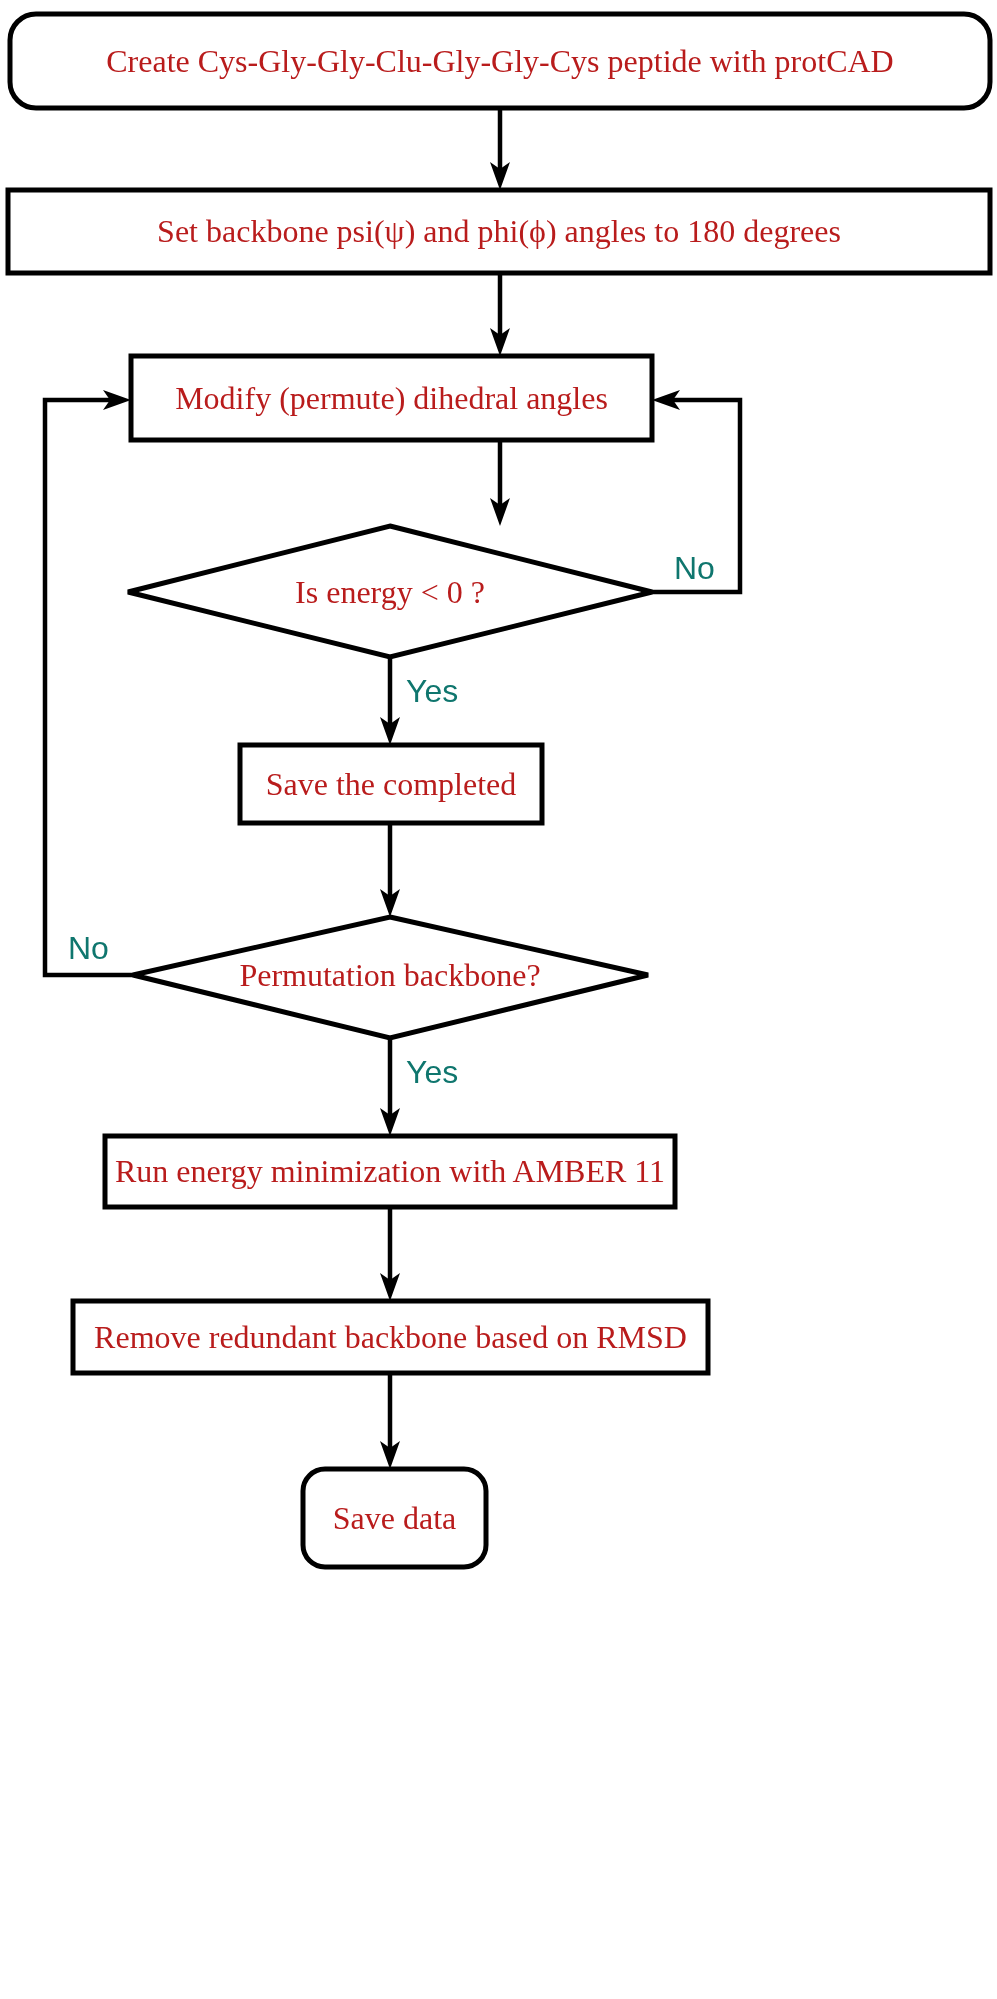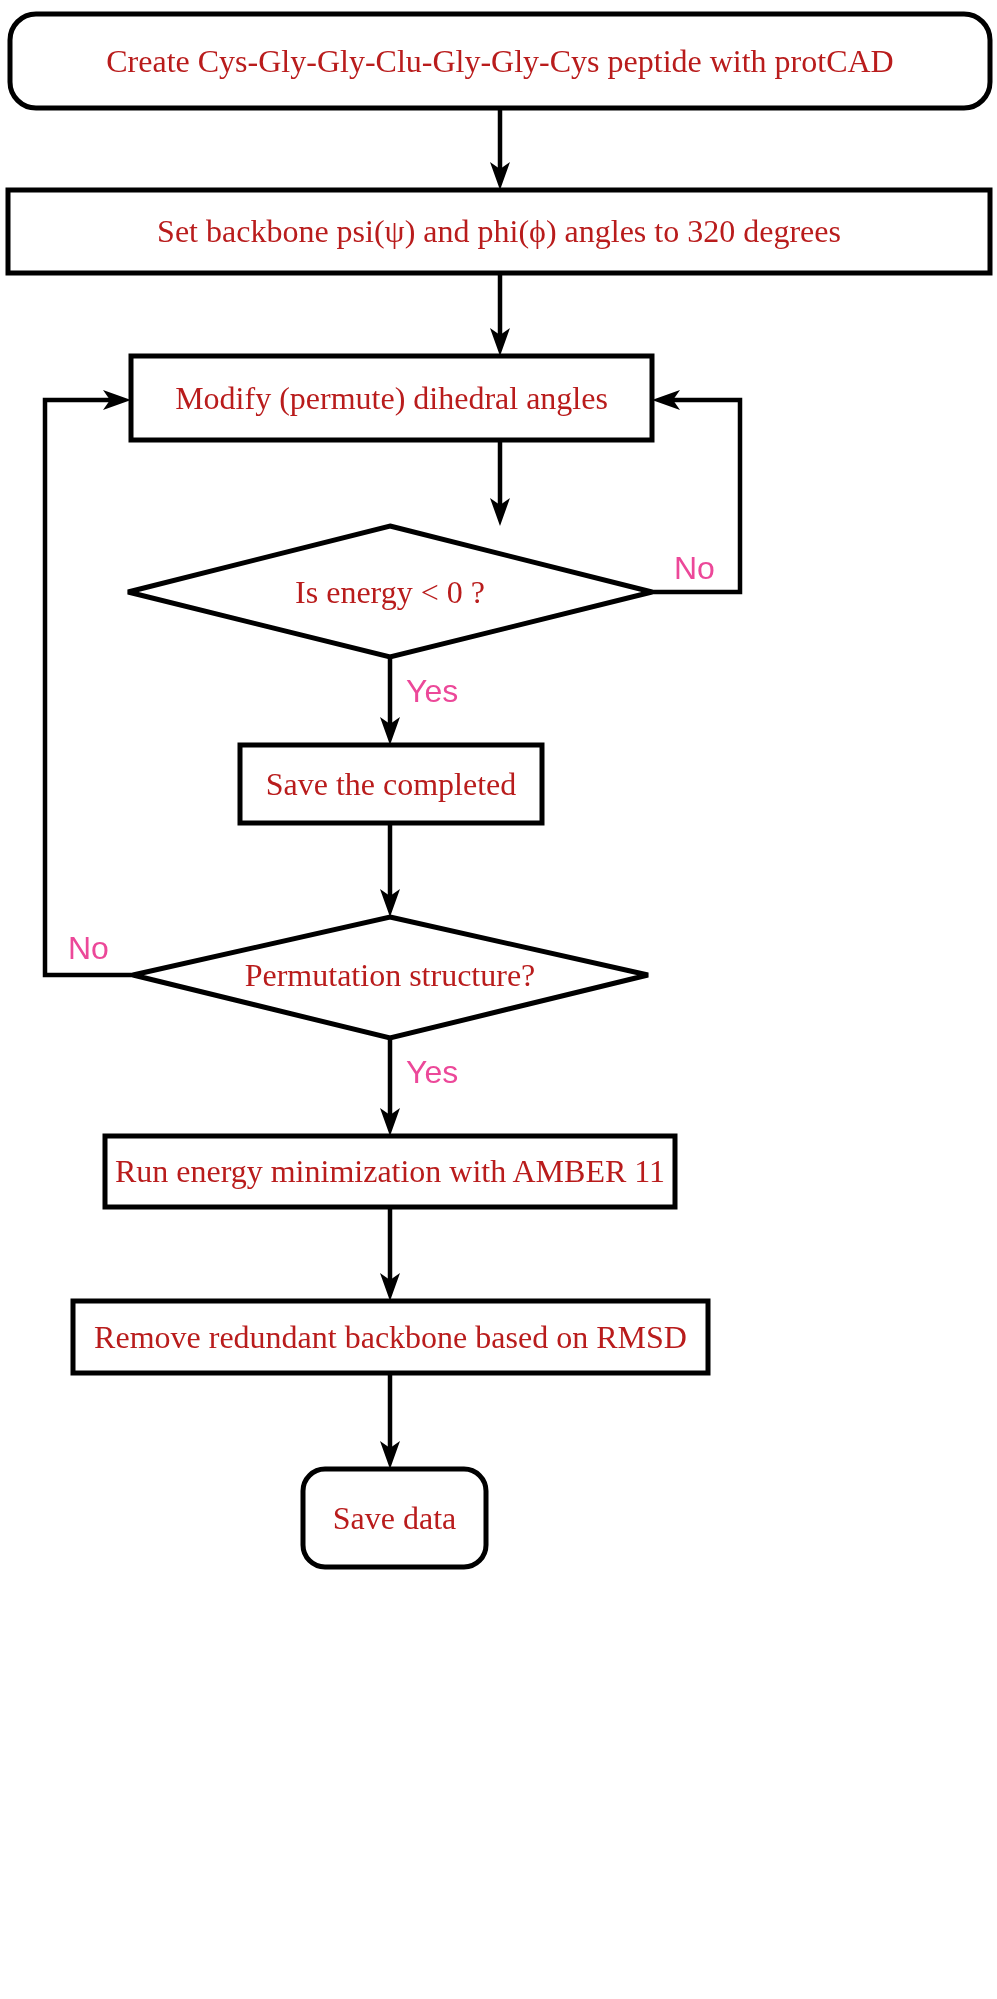--- a/index.html
+++ b/index.html
@@ -52,21 +52,21 @@
     text-align: left;
     font-family: Liberation Serif, serif;
     color: #b91c1c;
     line-height: 1.15;
     white-space: nowrap;
     pointer-events: none;
   }
   .edge-label {
     position: absolute;
     font-family: "Liberation Sans", sans-serif;
-    color: #ec4899;
+    color: #0f766e;
     white-space: nowrap;
     line-height: 1;
   }
   .t-32 { font-size: 32px; }
 </style>
 </head>
 <body>
 
 <div id="flow-root">
 
@@ -137,29 +137,29 @@
     <rect class="node-shape" x="105" y="1136" width="570" height="71"></rect>
 
     <rect class="node-shape" x="73" y="1301" width="635" height="72"></rect>
 
     <rect class="node-shape" x="303" y="1469" width="183" height="98" rx="22" ry="22"></rect>
 
   </svg>
 
   <div class="node-label t-32" style="left:10px; top:14px; width:980px; height:94px;">Create Cys-Gly-Gly-Clu-Gly-Gly-Cys peptide with protCAD</div>
 
-  <div class="node-label t-32" style="left:8px; top:190px; width:982px; height:83px;">Set backbone psi(ψ) and phi(ϕ) angles to 320 degrees</div>
+  <div class="node-label t-32" style="left:8px; top:190px; width:982px; height:83px;">Set backbone psi(ψ) and phi(ϕ) angles to 180 degrees</div>
 
   <div class="node-label t-32" style="left:131px; top:356px; width:521px; height:84px;">Modify (permute) dihedral angles</div>
 
   <div class="node-label t-32" style="left:250px; top:562px; width:280px; height:60px;">Is energy &lt; 0 ?</div>
 
   <div class="node-label t-32" style="left:240px; top:745px; width:302px; height:78px;">Save the completed</div>
 
-  <div class="node-label t-32" style="left:230px; top:945px; width:320px; height:60px;">Permutation structure?</div>
+  <div class="node-label t-32" style="left:230px; top:945px; width:320px; height:60px;">Permutation backbone?</div>
 
   <div class="node-label t-32" style="left:105px; top:1136px; width:570px; height:71px;">Run energy minimization with AMBER 11</div>
 
   <div class="node-label t-32" style="left:73px; top:1301px; width:635px; height:72px;">Remove redundant backbone based on RMSD</div>
 
   <div class="node-label t-32" style="left:303px; top:1469px; width:183px; height:98px;">Save data</div>
 
   <div class="edge-label t-32" style="left:674px; top:552px;">No</div>
 
   <div class="edge-label t-32" style="left:406px; top:675px;">Yes</div>

